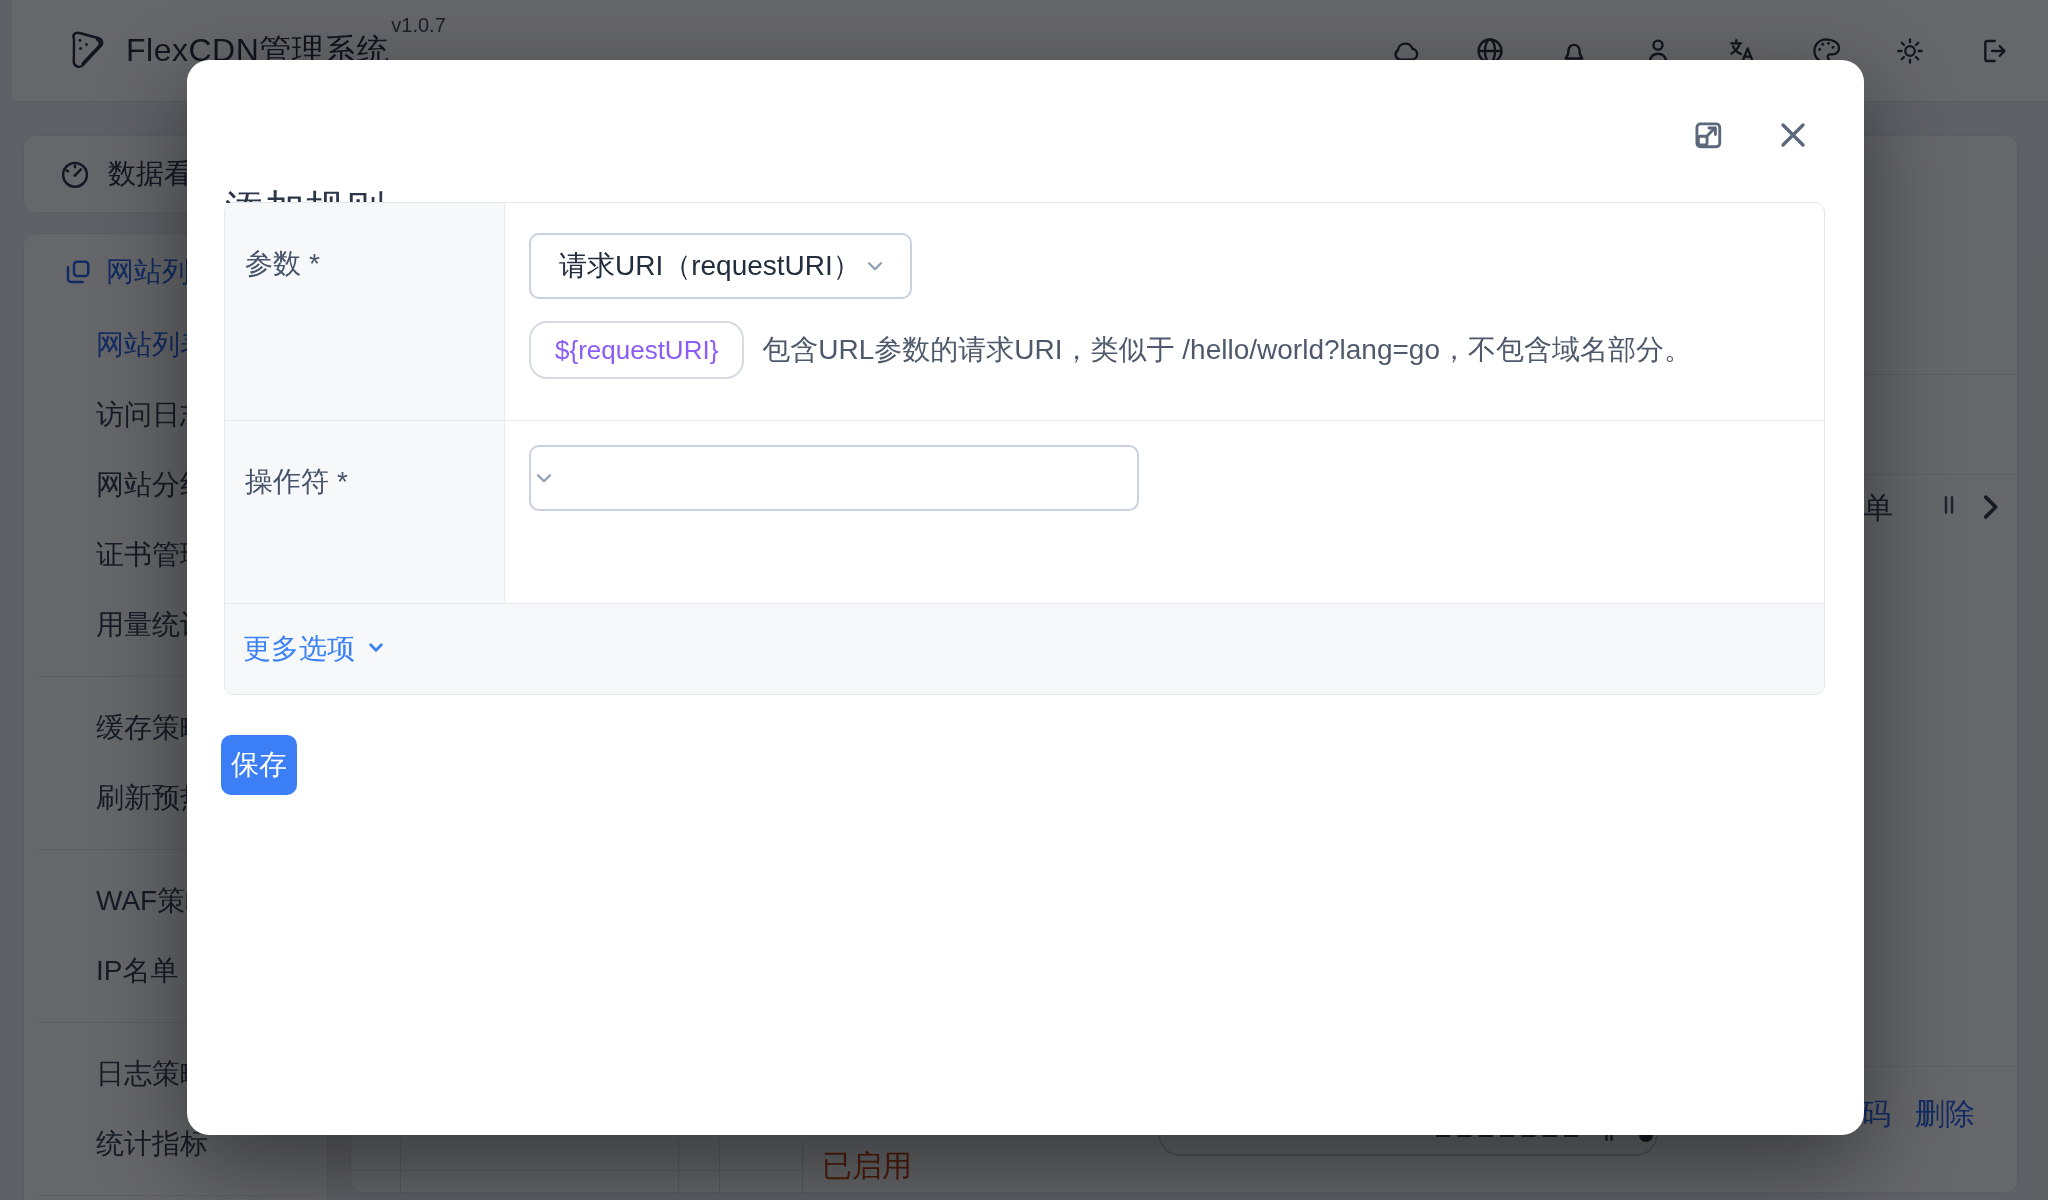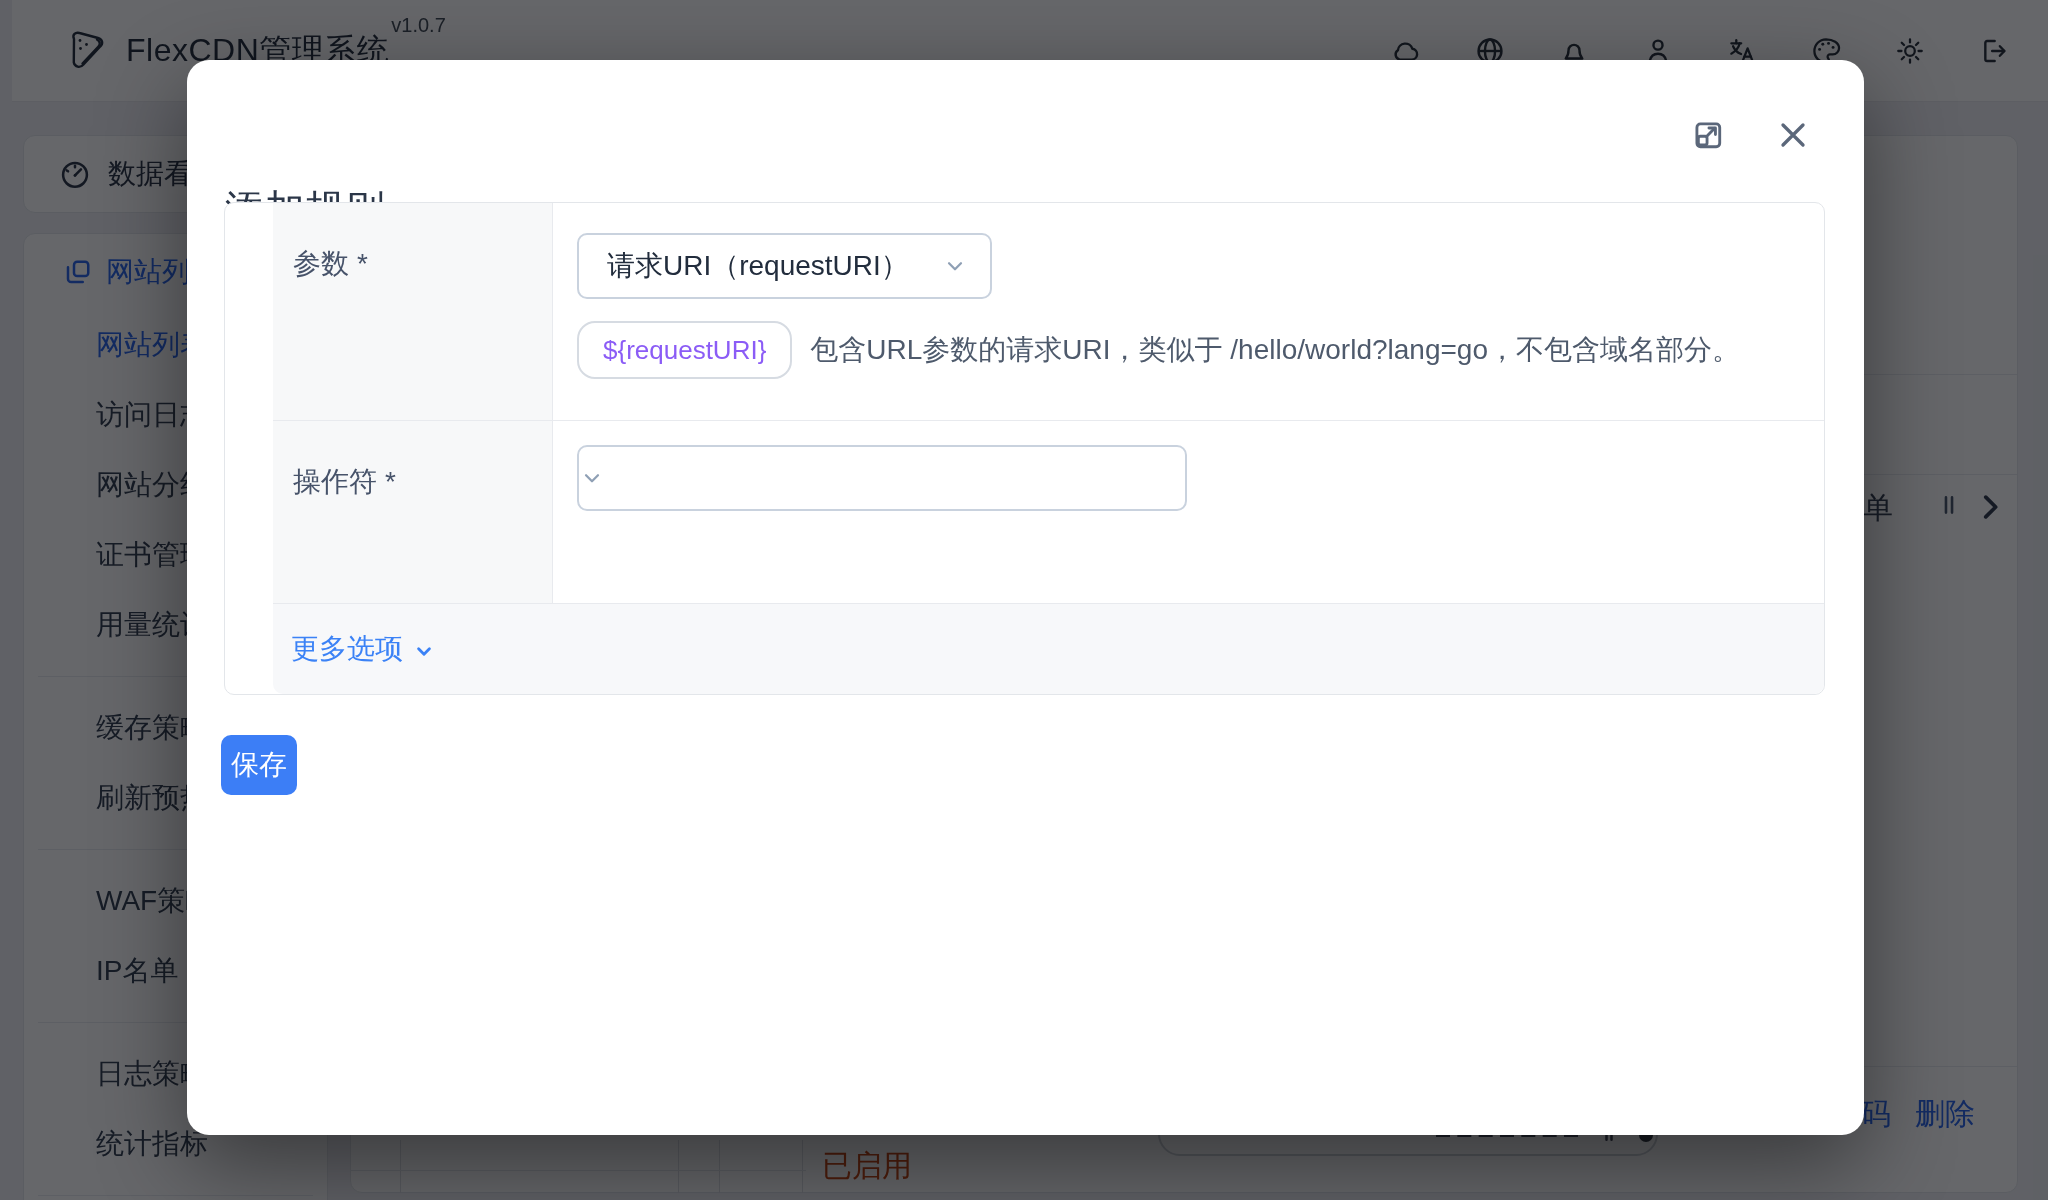--- a/index.html
+++ b/index.html
@@ -62,52 +62,52 @@
     background:#ffffff; border-radius:22px; z-index:10;
     box-shadow:0 30px 90px rgba(0,0,0,0.45);
   }
   .modal-title{ position:absolute; left:38px; top:122px; font-size:40px; font-weight:500; color:#2b3648; }
   .micon{ position:absolute; color:#5b677a; cursor:pointer; }
   .m-expand{ left:1502px; top:56px; width:38px; height:38px; }
   .m-close{ left:1586px; top:55px; width:40px; height:40px; }
 
   .form-table{
     position:absolute; left:37px; top:142px; width:1601px;
-    border:1px solid #e3e6ea; border-radius:10px; background:#fff;padding-left:48px;
+    border:1px solid #e3e6ea; border-radius:10px; background:#fff;
   }
   .frow{ display:flex; border-bottom:1px solid #e8eaee; }
   .frow1{ height:218px; }
   .frow2{ height:183px; }
   .flabel{
     width:280px; background:#f7f8f9; border-right:1px solid #e8eaee;
     padding:42px 0 0 20px; font-size:28px; color:#47536a; font-weight:500;
   }
   .flabel .req{ color:#47536a; margin-left:8px; }
   .fcontent{ flex:1; padding:30px 0 0 24px; }
   .fcontent2{ padding-top:24px; }
   .select{
     display:flex; align-items:center; justify-content:space-between;
     border:2px solid #c9d2de; border-radius:10px; height:66px; background:#fff; cursor:pointer;
   }
   .sel-text{ padding-left:28px; font-size:28px; color:#222d3d; }
   .chev{ margin-right:22px; width:26px; height:26px; color:#8fa0b5; }
-  .sel-param{ width:415px;justify-content:space-between; }
+  .sel-param{ width:383px;justify-content:space-between; }
   .sel-op{ width:610px; }
   .badge-row{ margin-top:22px; display:flex; align-items:center; gap:18px; }
   .var-badge{
     height:58px; padding:0 24px; display:flex; align-items:center;
     border:2px solid #d6dbe2; border-radius:18px; font-size:26px; color:#8b5cf6; background:#fff;
   }
   .help{ font-size:28px; color:#4e5a6c; }
   .help2{ margin-top:32px; font-size:28px; color:#5b6779; }
   .ffooter{
     height:90px; background:#f7f8fa; display:flex; align-items:center; padding-left:18px;
     border-bottom-left-radius:10px; border-bottom-right-radius:10px;
   }
-  .more-link{ display:flex; align-items:center; gap:8px; color:#3b82f6; font-size:28px; cursor:pointer; }
+  .more-link{ display:flex; align-items:flex-start; gap:8px; color:#3b82f6; font-size:28px; cursor:pointer; }
   .more-link .mchev{ width:26px; height:26px; color:#3b82f6; margin-top:4px;}
   .save-btn{
     position:absolute; left:34px; top:675px; width:76px; height:60px; border:none;
     border-radius:10px; background:#3c7ef6; color:#ffffff; font-size:28px;
     display:flex; align-items:center; justify-content:center; cursor:pointer;
   }
 </style>
 </head>
 <body>
 

